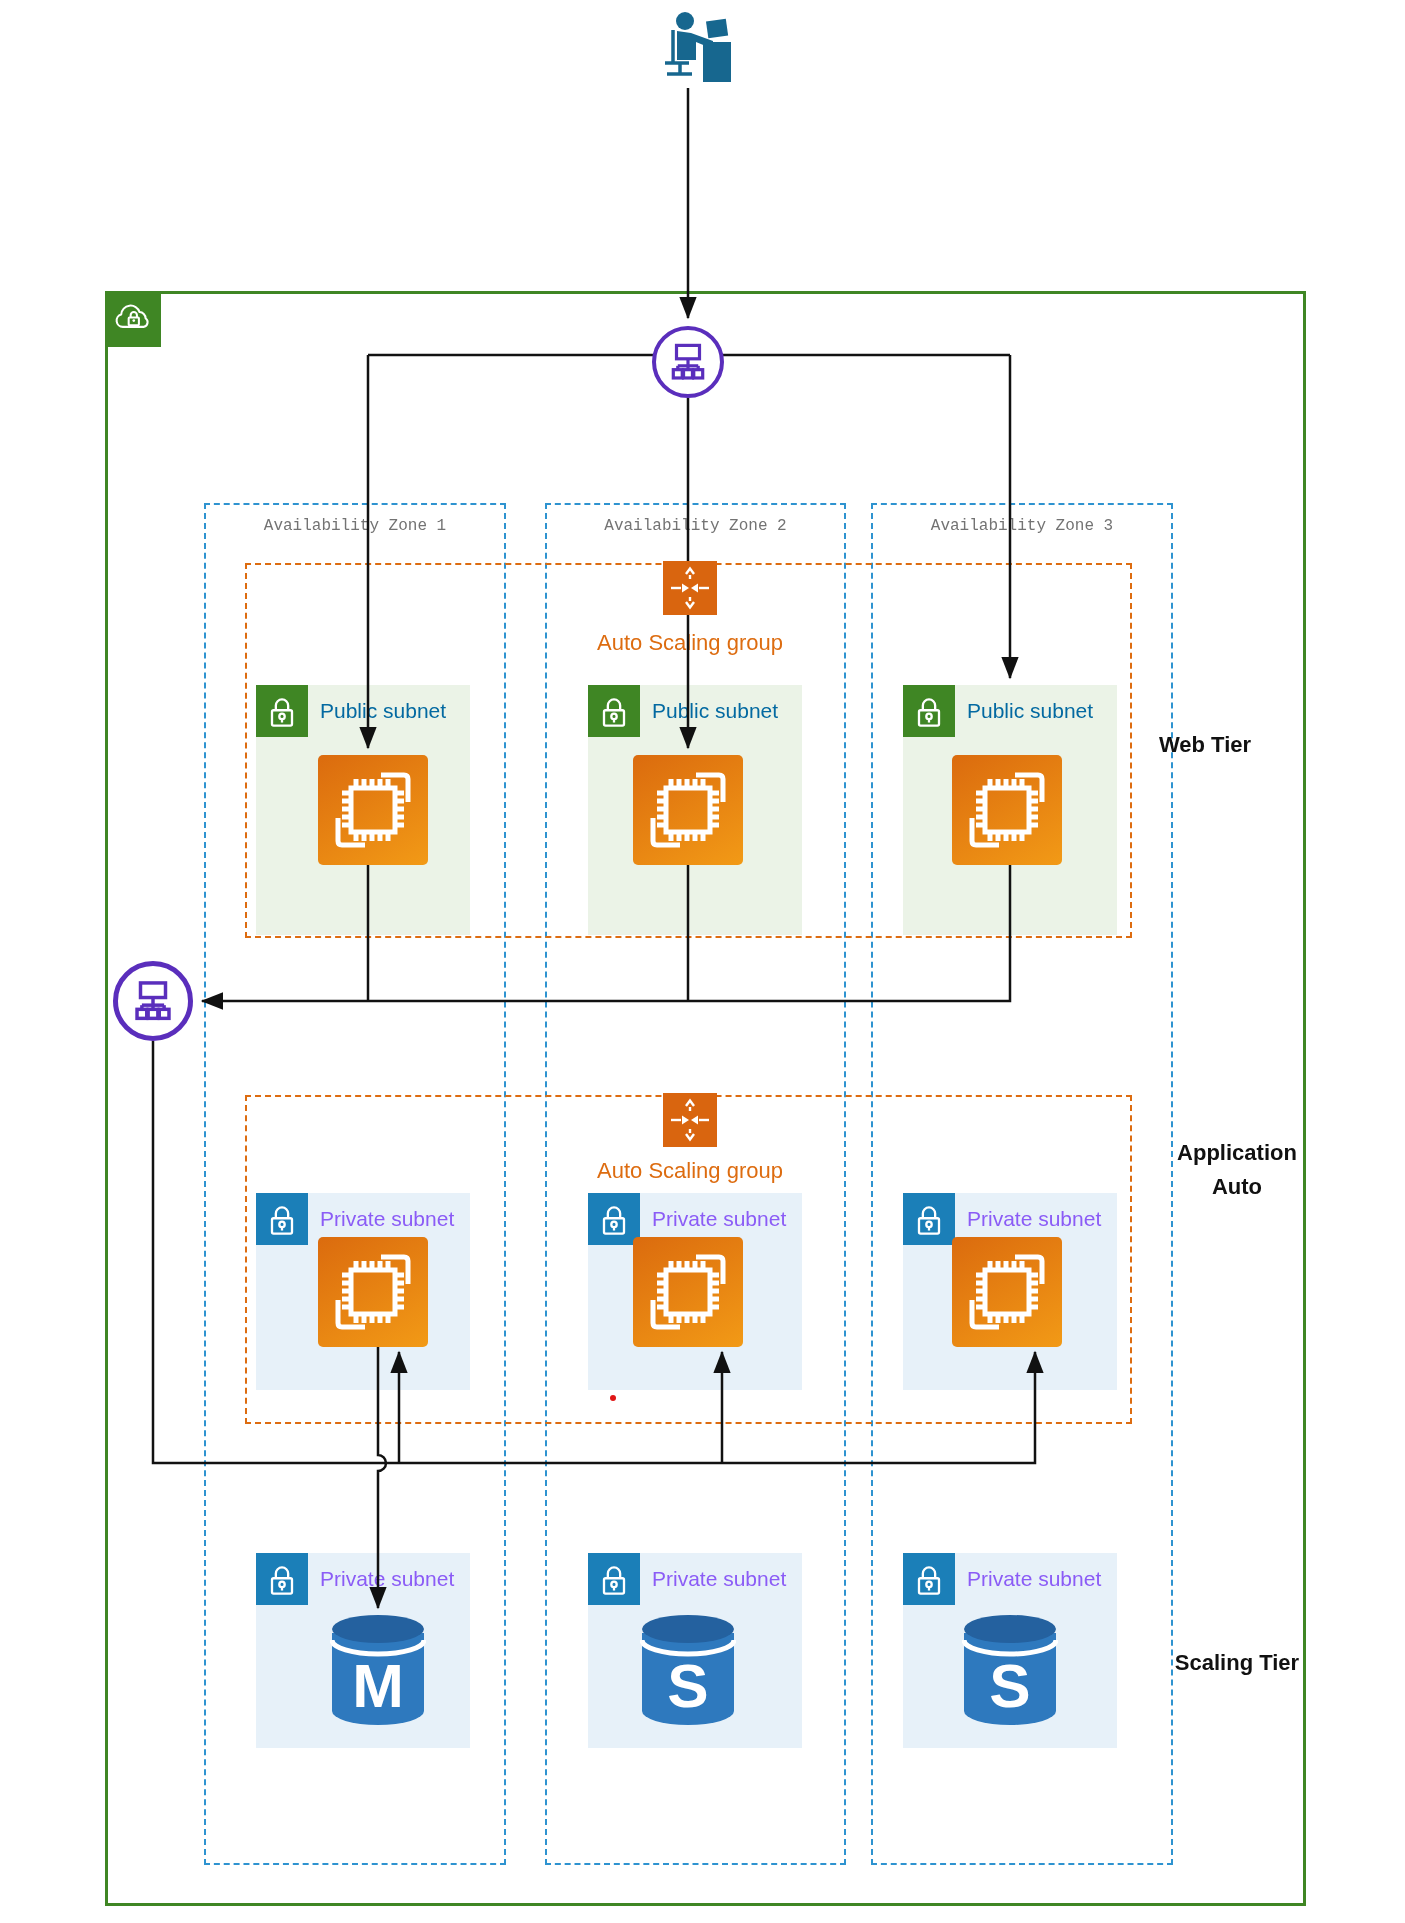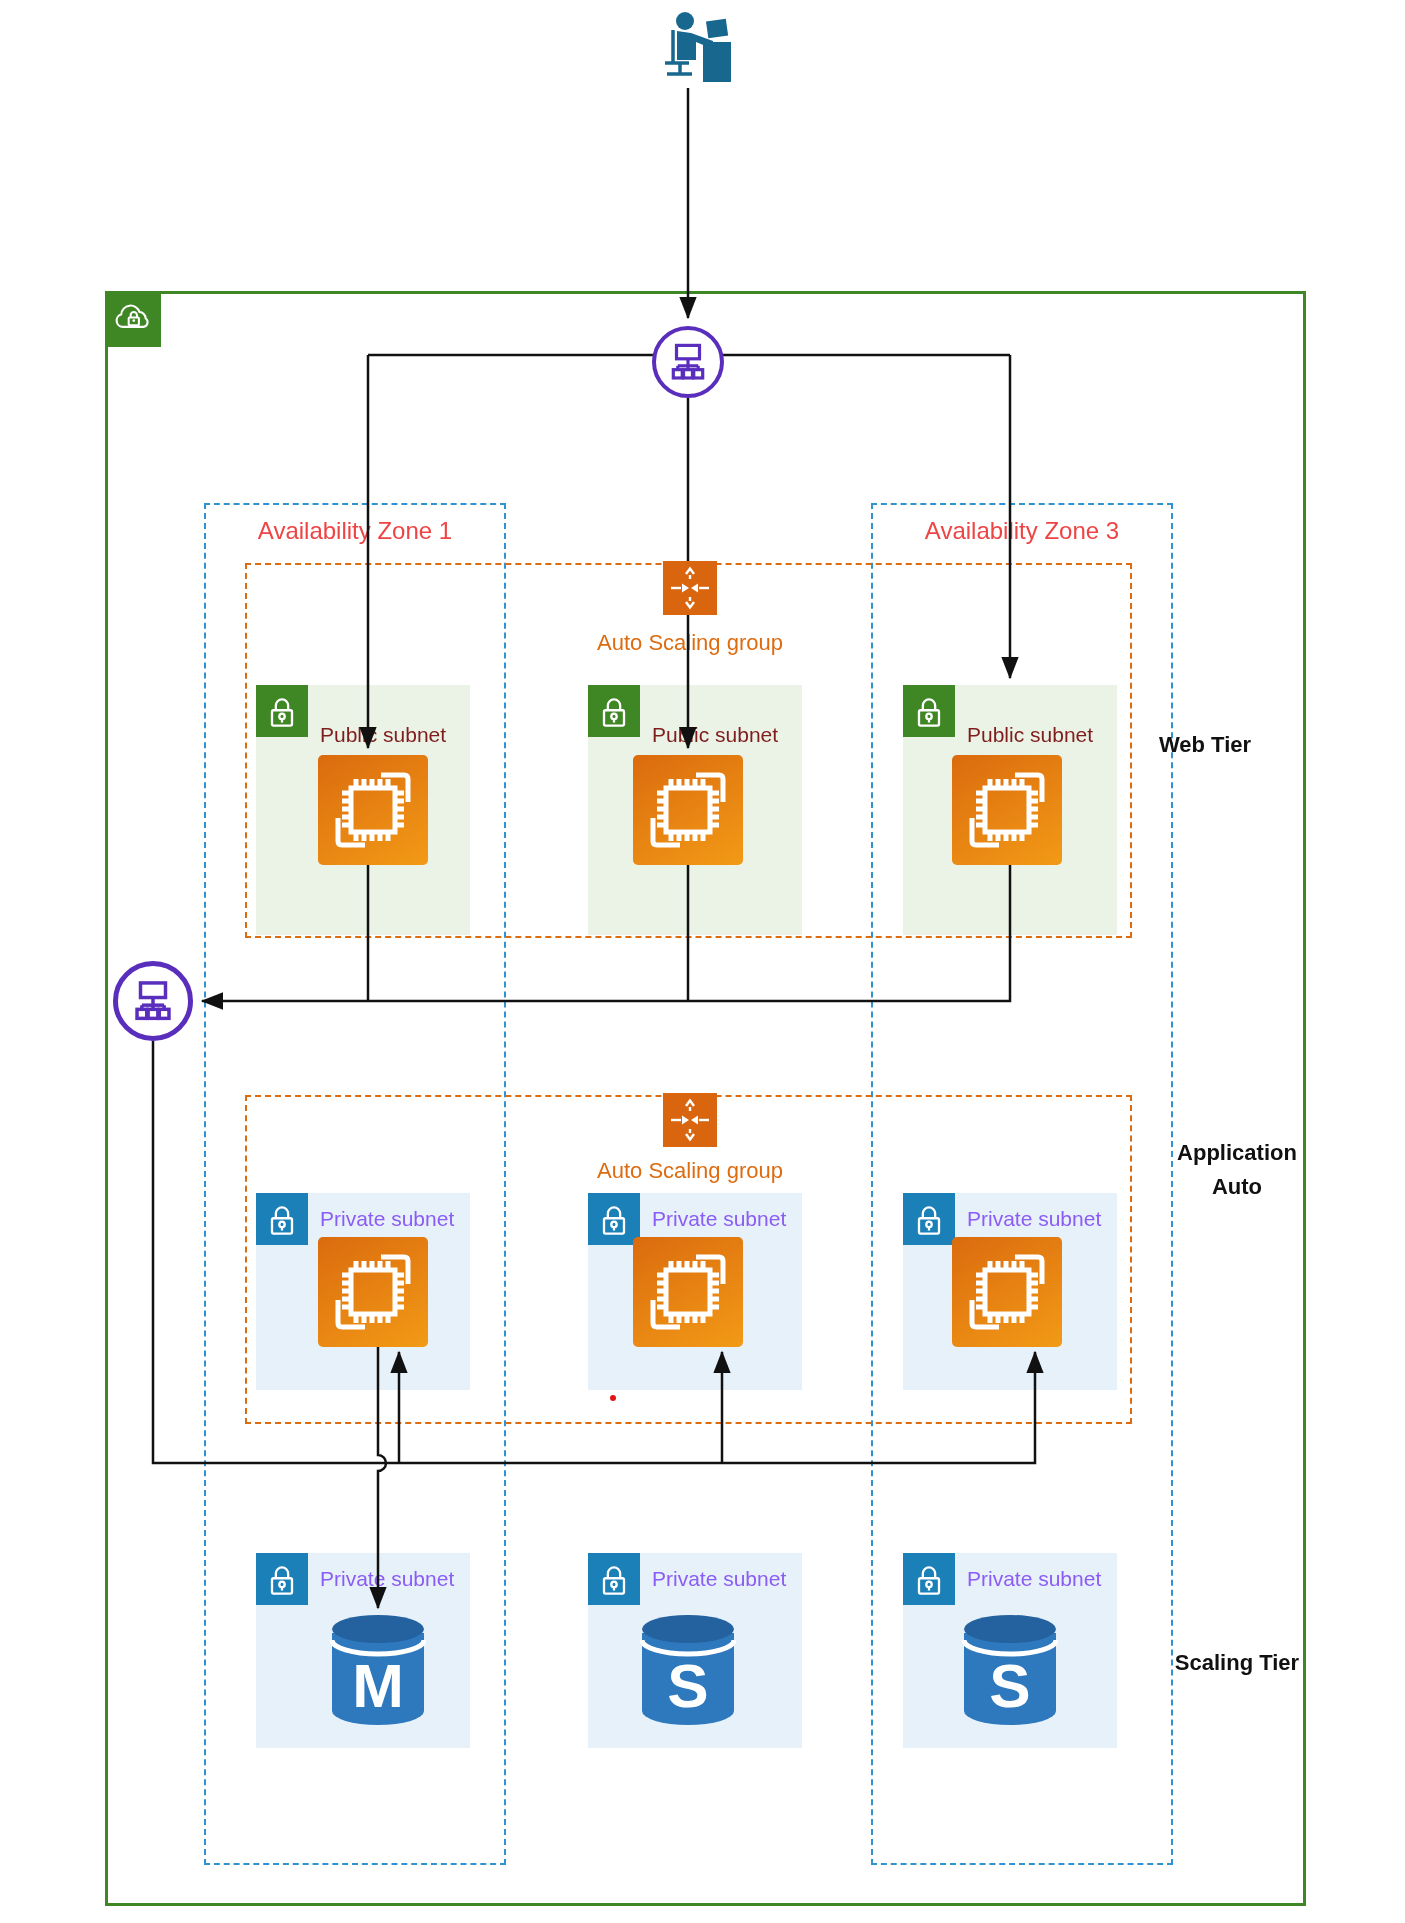--- a/index.html
+++ b/index.html
@@ -6,34 +6,34 @@
   #canvas{
     position:relative;width:1405px;height:1923px;background:#fff;
     font-family:"Liberation Sans",sans-serif;overflow:hidden;
   }
   .abs{position:absolute;}
   
   .vpc{left:105px;top:291px;width:1195px;height:1609px;border:3px solid #3F8624;z-index:1;}
   .vpc-badge{left:105px;top:291px;width:56px;height:56px;background:#3F8624;z-index:5;display:flex;align-items:center;justify-content:center;}
   
   .az{top:503px;height:1362px;border:2.5px dashed #2E93D0;z-index:2;box-sizing:border-box;}
-  .az-label{position:absolute;left:0;top:12px;width:100%;text-align:center;font-size:24px;color:#ef4444;}
+  .az-label{position:absolute;left:0;top:12px;width:100%;text-align:center;font-size:16px;color:#737373;font-family:Liberation Mono, monospace;}
   
   .asg{left:245px;width:887px;border:2.5px dashed #DD6C10;z-index:2;box-sizing:border-box;}
   .asg-icon{width:54px;height:54px;background:#D9650F;z-index:5;display:flex;align-items:center;justify-content:center;}
   .asg-label{width:340px;text-align:center;font-size:22px;color:#DD6C10;z-index:3;}
   
   .subnet{width:214px;z-index:3;}
   .subnet.public{background:#EBF3E7;}
   .subnet.private{background:#E7F1F9;}
   .lock{position:absolute;left:0;top:0;width:52px;height:52px;display:flex;align-items:center;justify-content:center;}
   .lock.green{background:#3F8624;}
   .lock.blue{background:#1B7FB8;}
   .subnet-label{position:absolute;left:64px;top:14px;font-size:21px;white-space:nowrap;}
-  .subnet.public .subnet-label{color:#7f1d1d;margin-top:24px;}
+  .subnet.public .subnet-label{color:#0369a1;}
   .subnet.private .subnet-label{color:#8b5cf6;}
   
   .ec2{width:110px;height:110px;border-radius:5px;background:linear-gradient(150deg,#DB6B0E,#F29A16);z-index:5;display:flex;align-items:center;justify-content:center;}
   .db{width:96px;height:118px;z-index:5;}
   
   .lb{border-radius:50%;background:#fff;border:4.5px solid #5A2EBC;z-index:5;display:flex;align-items:center;justify-content:center;box-sizing:border-box;}
   .lb1{left:652px;top:326px;width:72px;height:72px;}
   .lb2{left:113px;top:961px;width:80px;height:80px;border-width:5px;}
   
   #wires{position:absolute;left:0;top:0;z-index:4;pointer-events:none;}
@@ -71,20 +71,23 @@
         <path d="M42,38 H15 a8,8 0 0 1 -2,-15.7 a12,12 0 0 1 23.4,-3.1 A8,8 0 0 1 44,27 a6.2,6.2 0 0 1 -2,11 z"></path>
         <path d="M25,26 v-3 a4,4 0 0 1 8,0 v3"></path>
         <rect x="22.5" y="26" width="13" height="10" rx="1"></rect>
       </g>
       <circle cx="29" cy="30" r="1.7" fill="#fff"></circle>
     </svg>
   </div>
 
   <div class="abs az" style="left:204px;width:302px;">
     <div class="az-label">Availability Zone 1</div>
+  </div>
+  <div class="abs az" style="left:545px;width:301px;">
+    <div class="az-label">Availability Zone 2</div>
   </div>
   <div class="abs az" style="left:871px;width:302px;">
     <div class="az-label">Availability Zone 3</div>
   </div>
 
   <div class="abs asg" style="top:563px;height:375px;"></div>
   <div class="abs asg" style="top:1095px;height:329px;"></div>
   <div class="abs asg-label" style="left:520px;top:630px;">Auto Scaling group</div>
   <div class="abs asg-label" style="left:520px;top:1158px;">Auto Scaling group</div>
 

